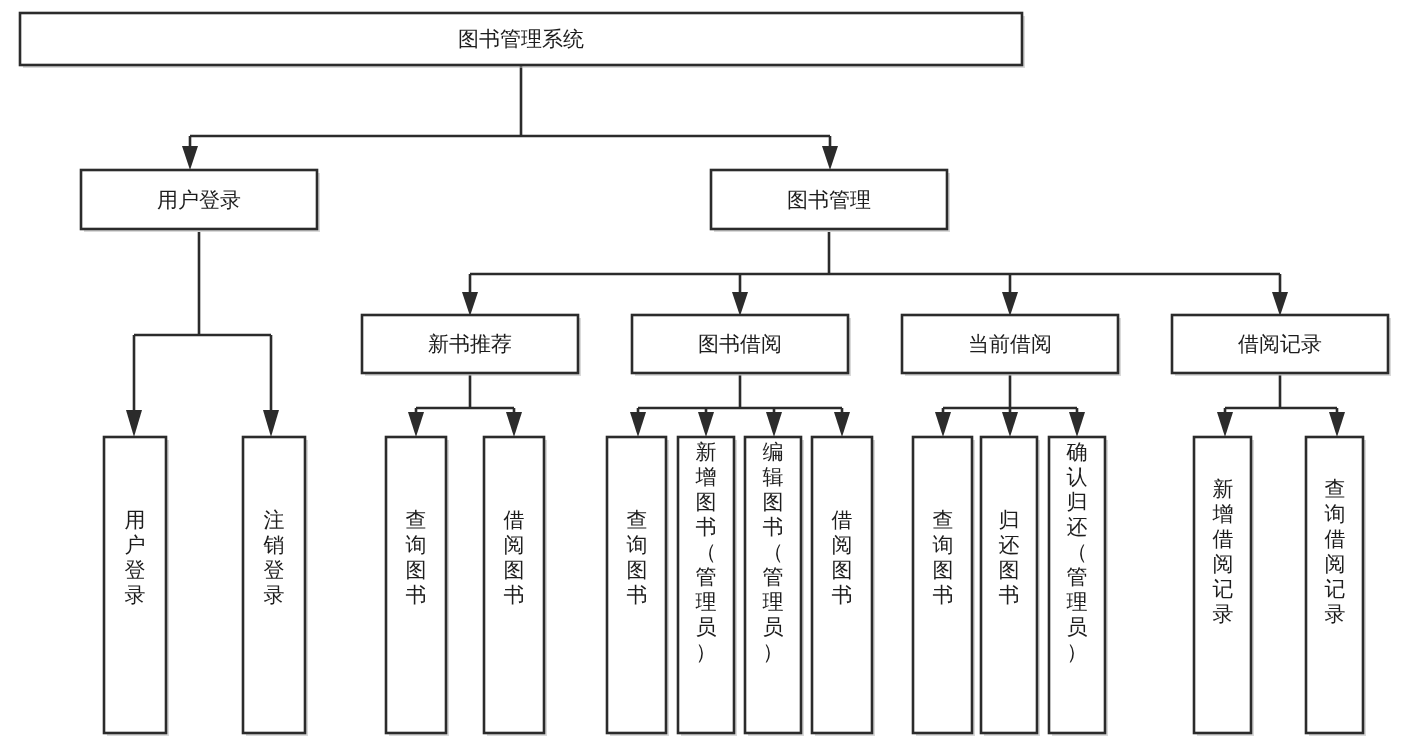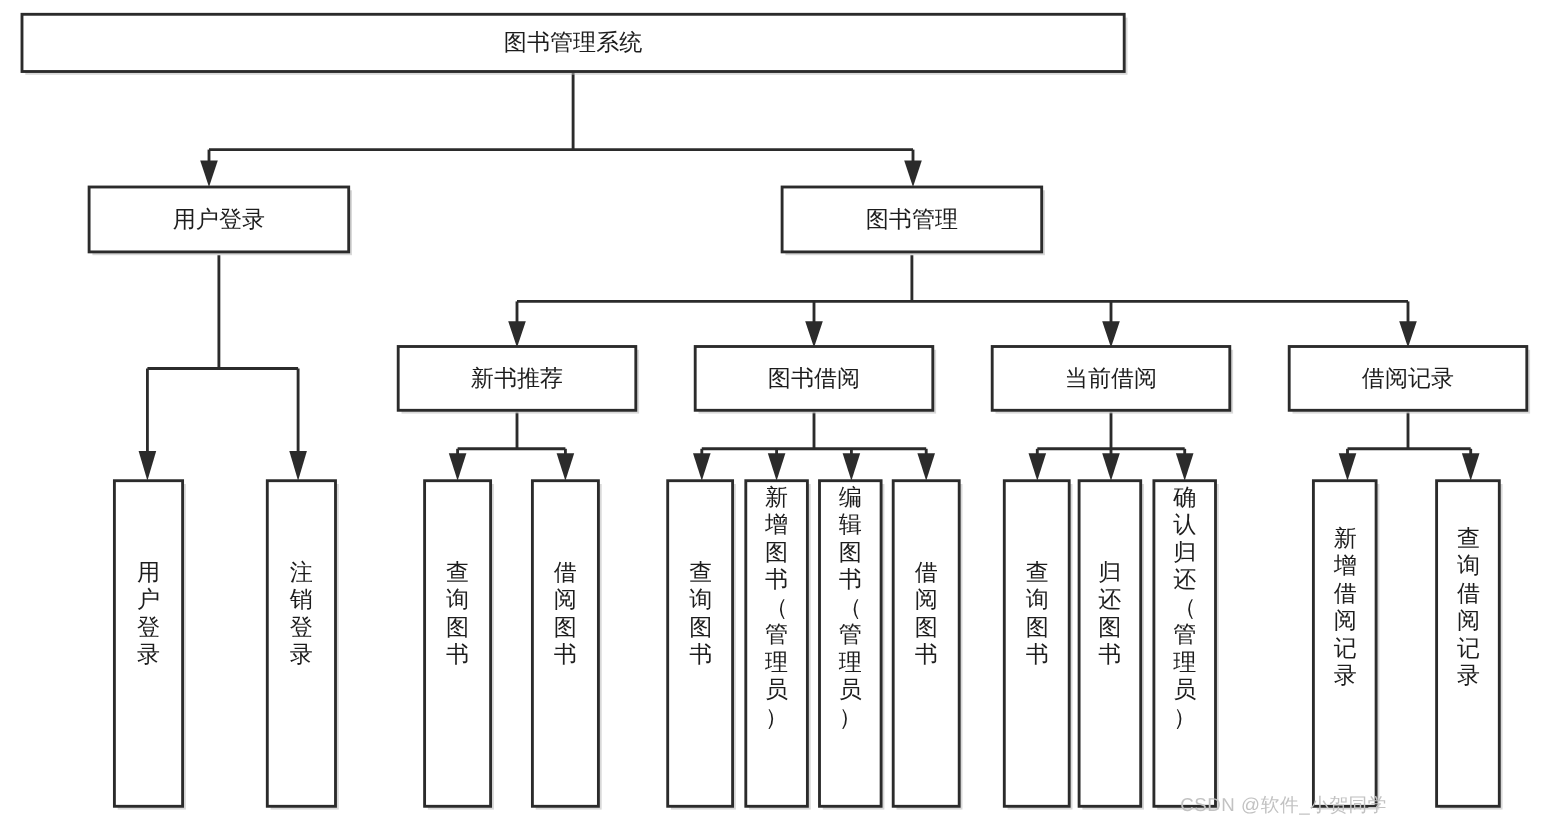--- a/index.html
+++ b/index.html
@@ -255,15 +255,14 @@
   </g>
 
   <g>
     <rect class="node-box-shadow" x="1309" y="440" width="57" height="296"></rect>
     <rect class="node-box" x="1306" y="437" width="57" height="296"></rect>
     <text class="node-label-vertical" x="1335" y="496"><tspan x="1335" y="496">查</tspan><tspan x="1335" y="521">询</tspan><tspan x="1335" y="546">借</tspan><tspan x="1335" y="571">阅</tspan><tspan x="1335" y="596">记</tspan><tspan x="1335" y="621">录</tspan></text>
   </g>
 
 </svg>
 
-<div class="watermark">CSDN @软件_小贺同学</div>
 
 </div>
 
 </body></html>

